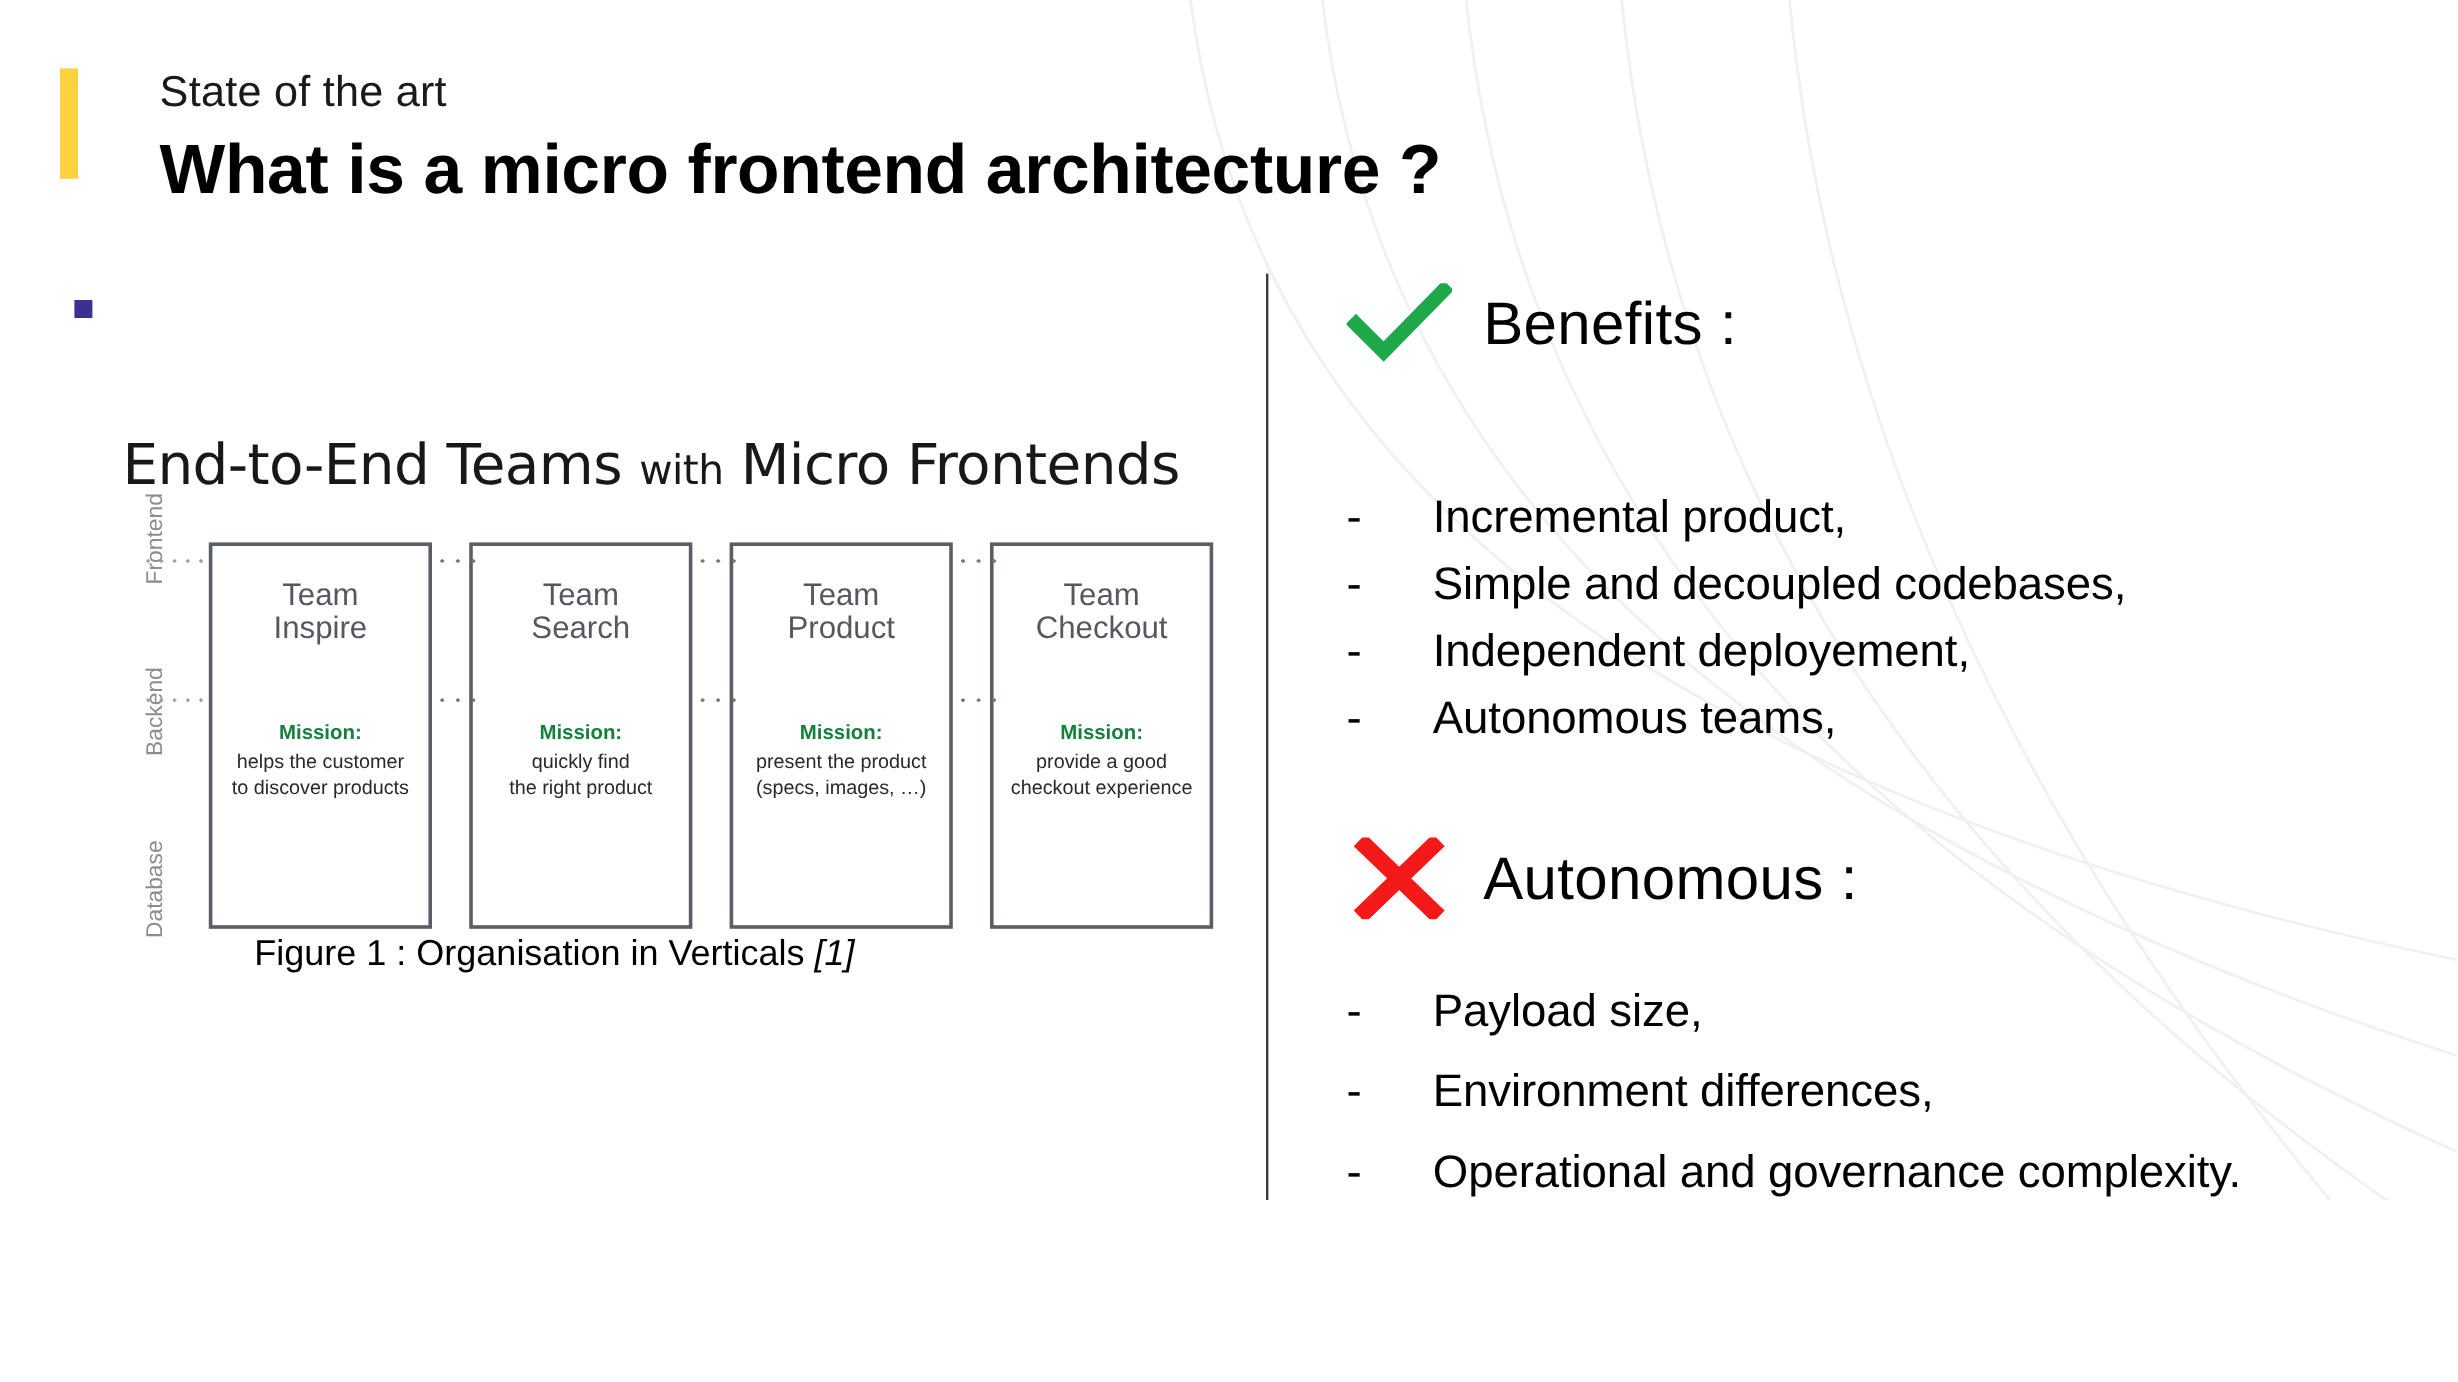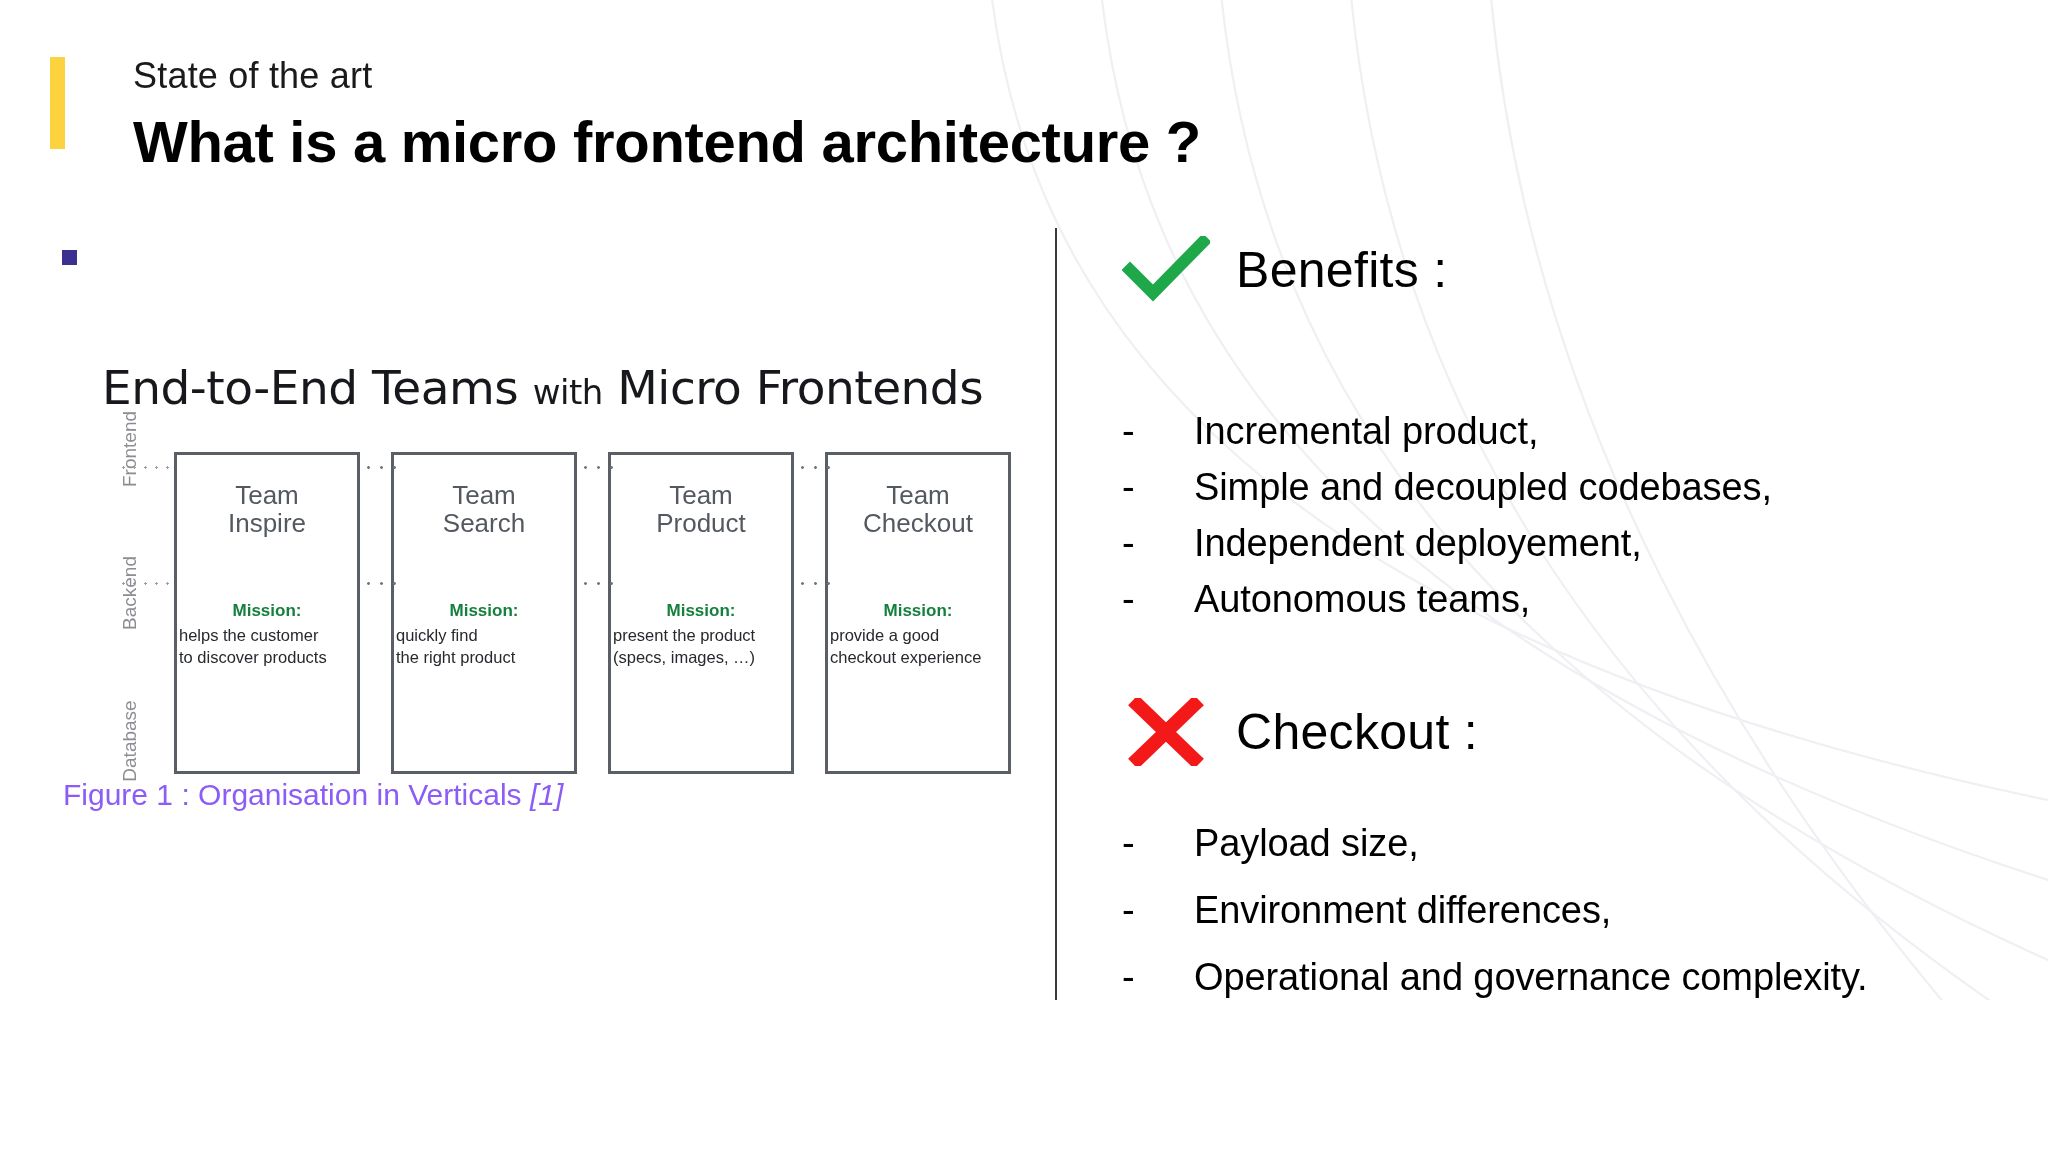--- a/index.html
+++ b/index.html
@@ -159,40 +159,41 @@
     left: 0; right: 0;
     text-align: center;
     font-size: 17px;
     font-weight: 700;
     color: #15803d;
   }
   .team-mission-body {
     position: absolute;
     top: 170px;
     left: 2px; right: 2px;
-    text-align: left;
+    text-align: center;
     font-size: 16.5px;
     line-height: 1.32;
     color: #26292d;
   }
   .gap-dots {
     position: absolute;
     width: 38px;
     height: 3px;
     background-image: radial-gradient(circle, #72767b 1.3px, transparent 1.5px);
     background-size: 13px 3px;
     background-repeat: repeat-x;
   }
   .fig-caption {
     position: absolute;
-    left: 11px;
+    left: 0;
     top: 418px;
     width: 820px;
+    text-align: center;
     font-size: 30px;
-    color: #8b5cf6;
+    color: #000000;
   }
   .fig-caption i { font-style: italic; }
 
   
   .divider {
     position: absolute;
     left: 1055px;
     top: 228px;
     width: 2px;
     height: 830px;
@@ -421,21 +422,21 @@
       <span class="txt">Autonomous teams,</span>
     </div>
   </div>
 
   <div class="rblock rhead downsides-head">
     <span class="glyph">
       <svg viewBox="0 0 88 68" width="88" height="68">
         <path d="M 16,7 L 72,61 M 72,7 L 16,61" fill="none" stroke="#f41919" stroke-width="14" stroke-linecap="square"></path>
       </svg>
     </span>
-    <span class="htxt">Checkout :</span>
+    <span class="htxt">Autonomous :</span>
   </div>
 
   <div class="rblock rlist downsides-list">
     <div class="row">
       <span class="dash">-</span>
       <span class="txt">Payload size,</span>
     </div>
     <div class="row">
       <span class="dash">-</span>
       <span class="txt">Environment differences,</span>

